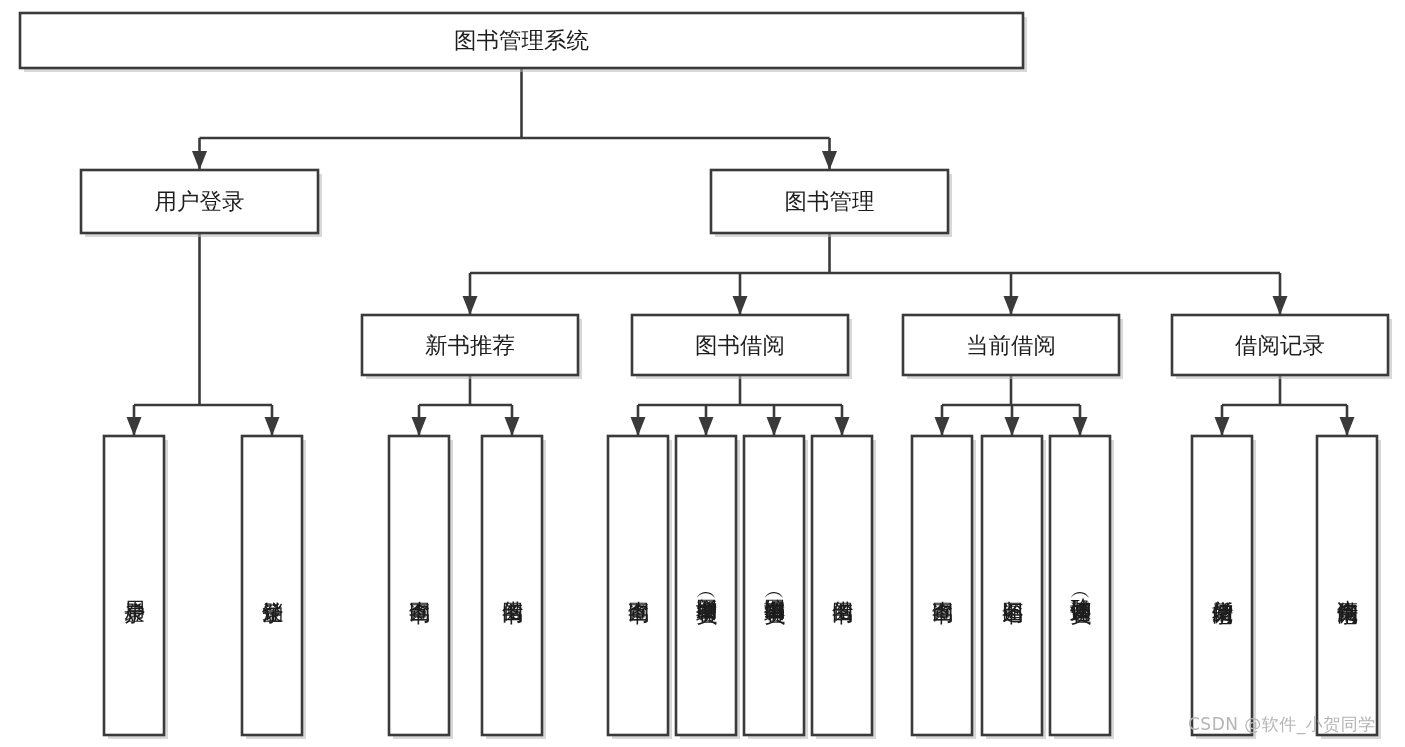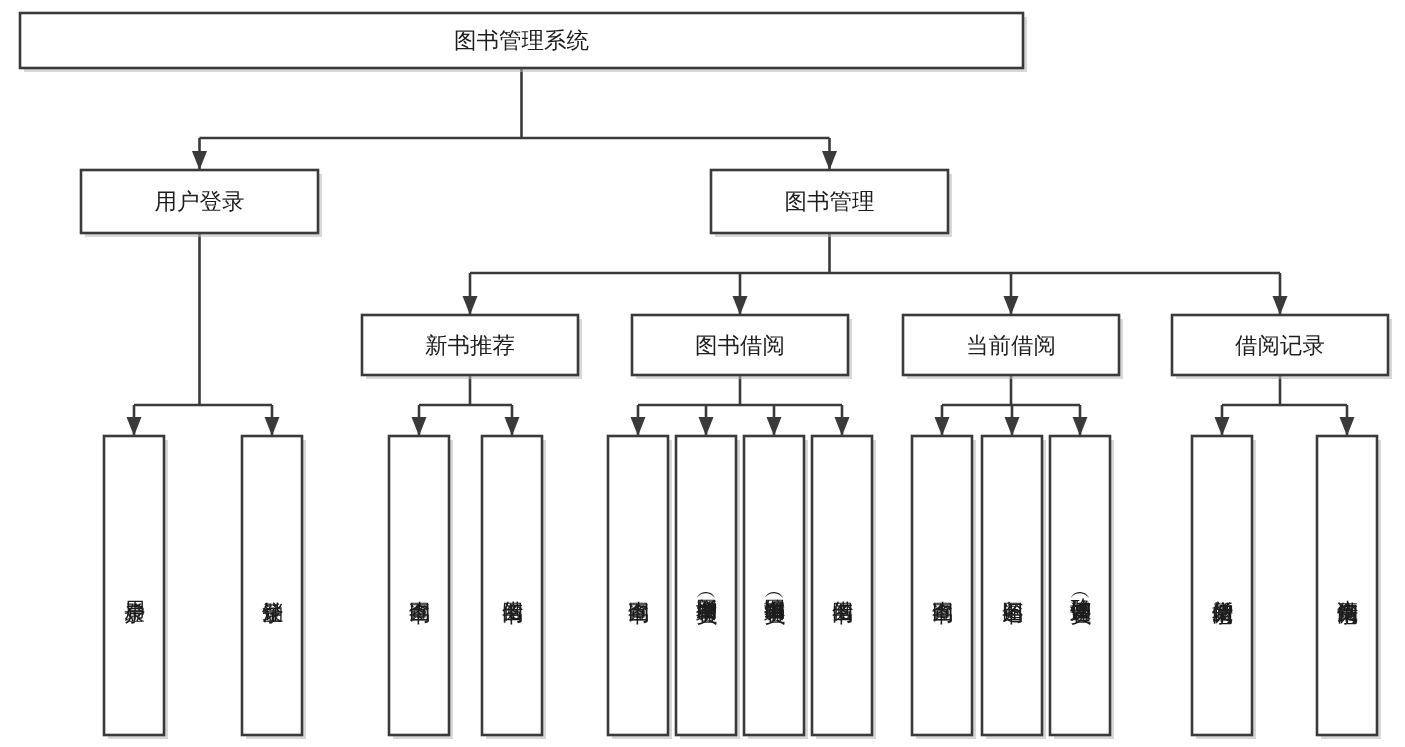--- a/index.html
+++ b/index.html
@@ -199,13 +199,14 @@
       <div class="leaf-label-wrap" style="left: 608px; top: 436px; width: 60px; height: 299px;">查询图书</div>
       <div class="leaf-label-wrap" style="left: 676px; top: 436px; width: 60px; height: 299px;">新增图书（管理员）</div>
       <div class="leaf-label-wrap" style="left: 744px; top: 436px; width: 60px; height: 299px;">编辑图书（管理员）</div>
       <div class="leaf-label-wrap" style="left: 812px; top: 436px; width: 60px; height: 299px;">借阅图书</div>
       <div class="leaf-label-wrap" style="left: 912px; top: 436px; width: 60px; height: 299px;">查询图书</div>
       <div class="leaf-label-wrap" style="left: 982px; top: 436px; width: 60px; height: 299px;">归还图书</div>
       <div class="leaf-label-wrap" style="left: 1050px; top: 436px; width: 60px; height: 299px;">确认归还（管理员）</div>
       <div class="leaf-label-wrap" style="left: 1192px; top: 436px; width: 60px; height: 299px;">新增借阅记录</div>
       <div class="leaf-label-wrap" style="left: 1317px; top: 436px; width: 60px; height: 299px;">查询借阅记录</div>
     </div>
+  <div class="watermark">CSDN @软件_小贺同学</div>
 </div>
 
 </body></html>

